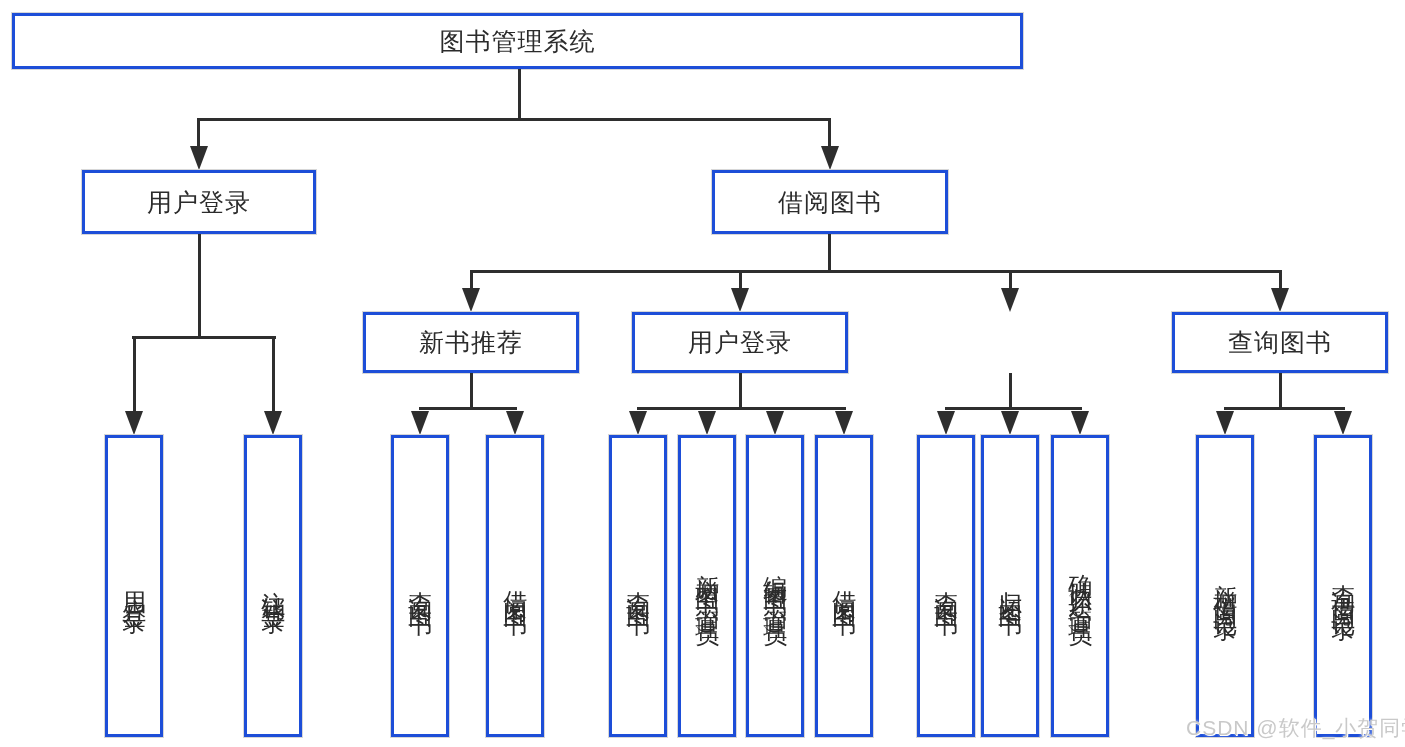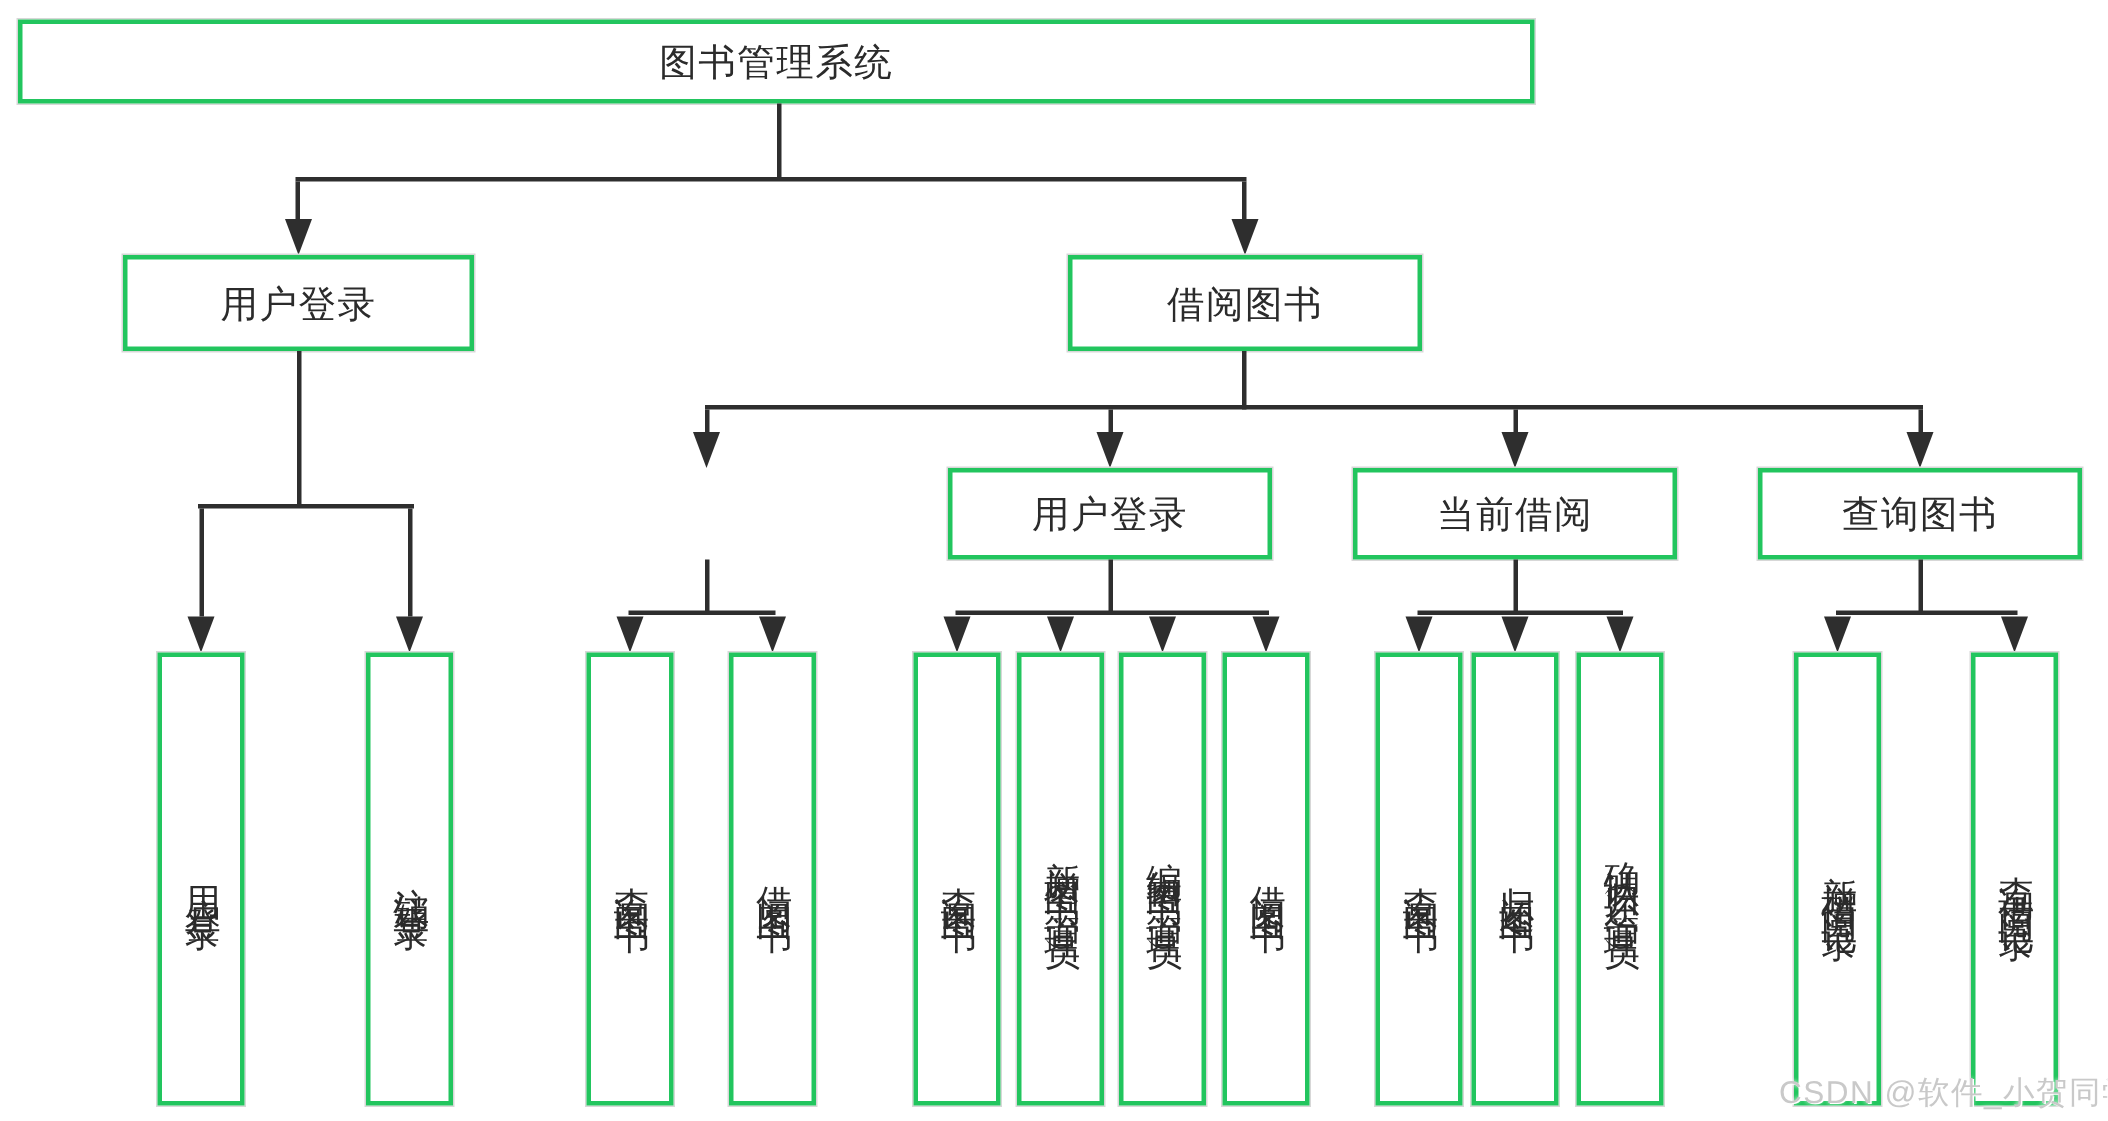--- a/index.html
+++ b/index.html
@@ -10,21 +10,21 @@
   }
   .canvas {
     position: relative;
     width: 1405px;
     height: 747px;
     background: #ffffff;
     overflow: hidden;
   }
   .box {
     position: absolute;
-    border: 3px solid #22c55e;
+    border: 3px solid #1d4ed8;
     background: #ffffff;
     display: flex;
     align-items: center;
     justify-content: center;
     color: #2b2b2b;
     box-shadow: 0 0 0 1px #d7d7d7;
   }
   .hbox {
     font-size: 25px;
     letter-spacing: 1px;
@@ -89,22 +89,22 @@
   <div class="line" style="left:470px;top:270px;width:812px;height:3px"></div>
   <div class="line" style="left:470px;top:273px;width:3px;height:16px"></div>
   <div class="arrow" style="left:462px;top:288px"></div>
   <div class="line" style="left:739px;top:273px;width:3px;height:16px"></div>
   <div class="arrow" style="left:731px;top:288px"></div>
   <div class="line" style="left:1009px;top:273px;width:3px;height:16px"></div>
   <div class="arrow" style="left:1001px;top:288px"></div>
   <div class="line" style="left:1279px;top:273px;width:3px;height:16px"></div>
   <div class="arrow" style="left:1271px;top:288px"></div>
 
+  <div class="box hbox" style="left:363px;top:312px;width:216px;height:61px">新书推荐</div>
   <div class="box hbox" style="left:632px;top:312px;width:216px;height:61px">用户登录</div>
-  <div class="box hbox" style="left:902px;top:312px;width:216px;height:61px">当前借阅</div>
   <div class="box hbox" style="left:1172px;top:312px;width:216px;height:61px">查询图书</div>
 
   <div class="line" style="left:470px;top:373px;width:3px;height:36px"></div>
   <div class="line" style="left:739px;top:373px;width:3px;height:36px"></div>
   <div class="line" style="left:1009px;top:373px;width:3px;height:36px"></div>
   <div class="line" style="left:1279px;top:373px;width:3px;height:36px"></div>
 
   <div class="line" style="left:419px;top:407px;width:98px;height:3px"></div>
   <div class="line" style="left:637px;top:407px;width:209px;height:3px"></div>
   <div class="line" style="left:945px;top:407px;width:137px;height:3px"></div>

